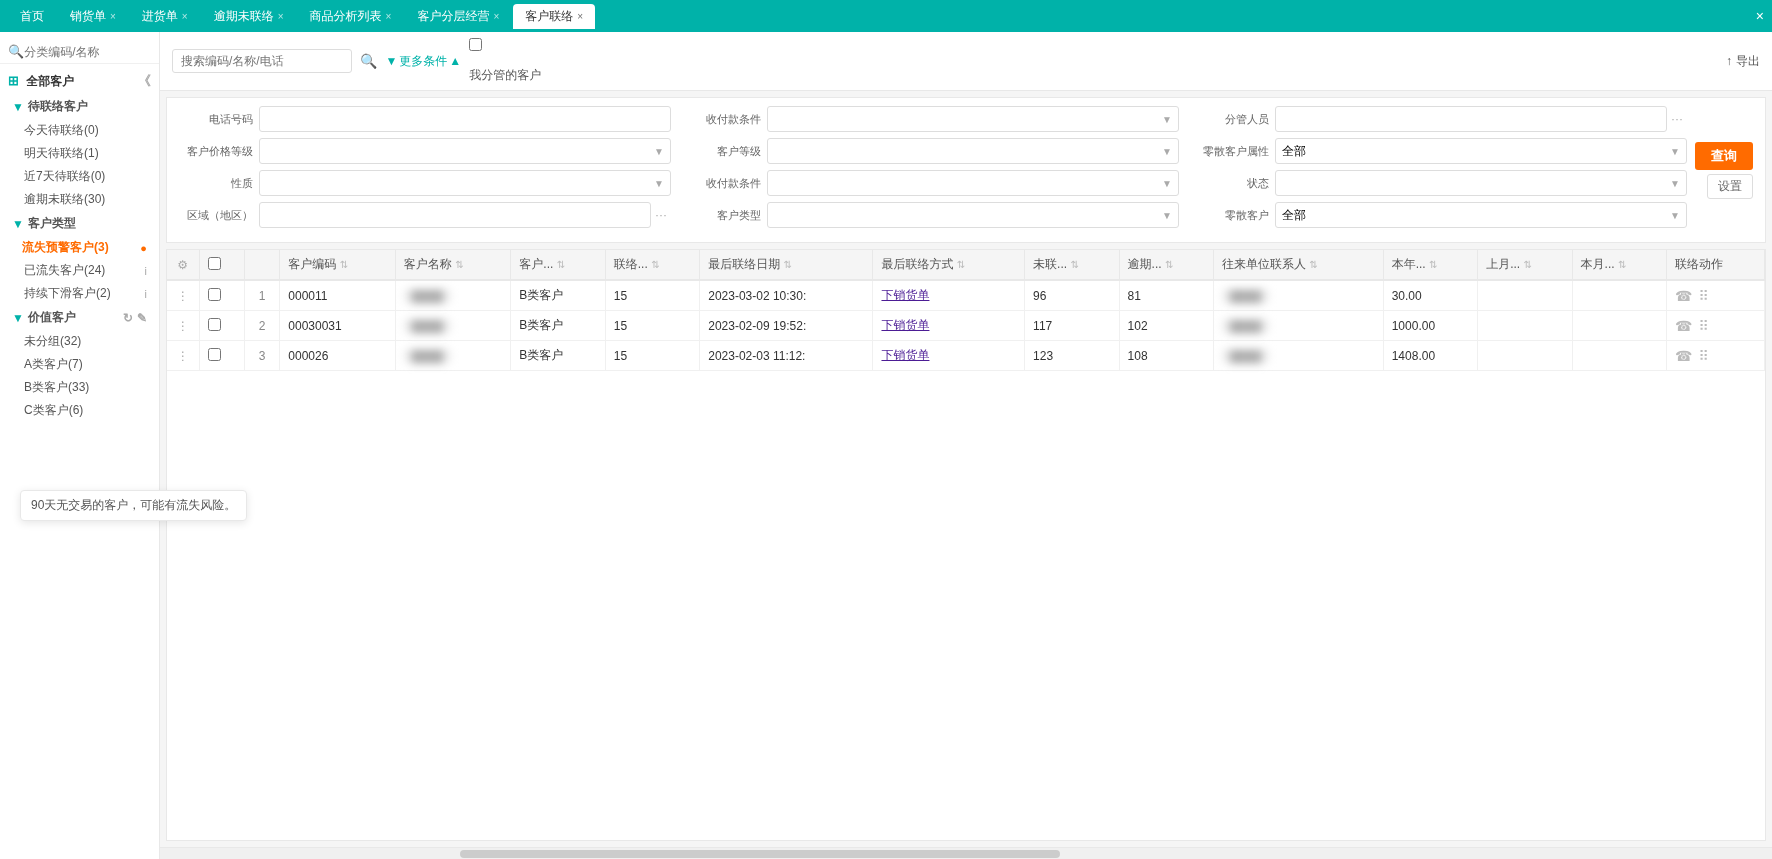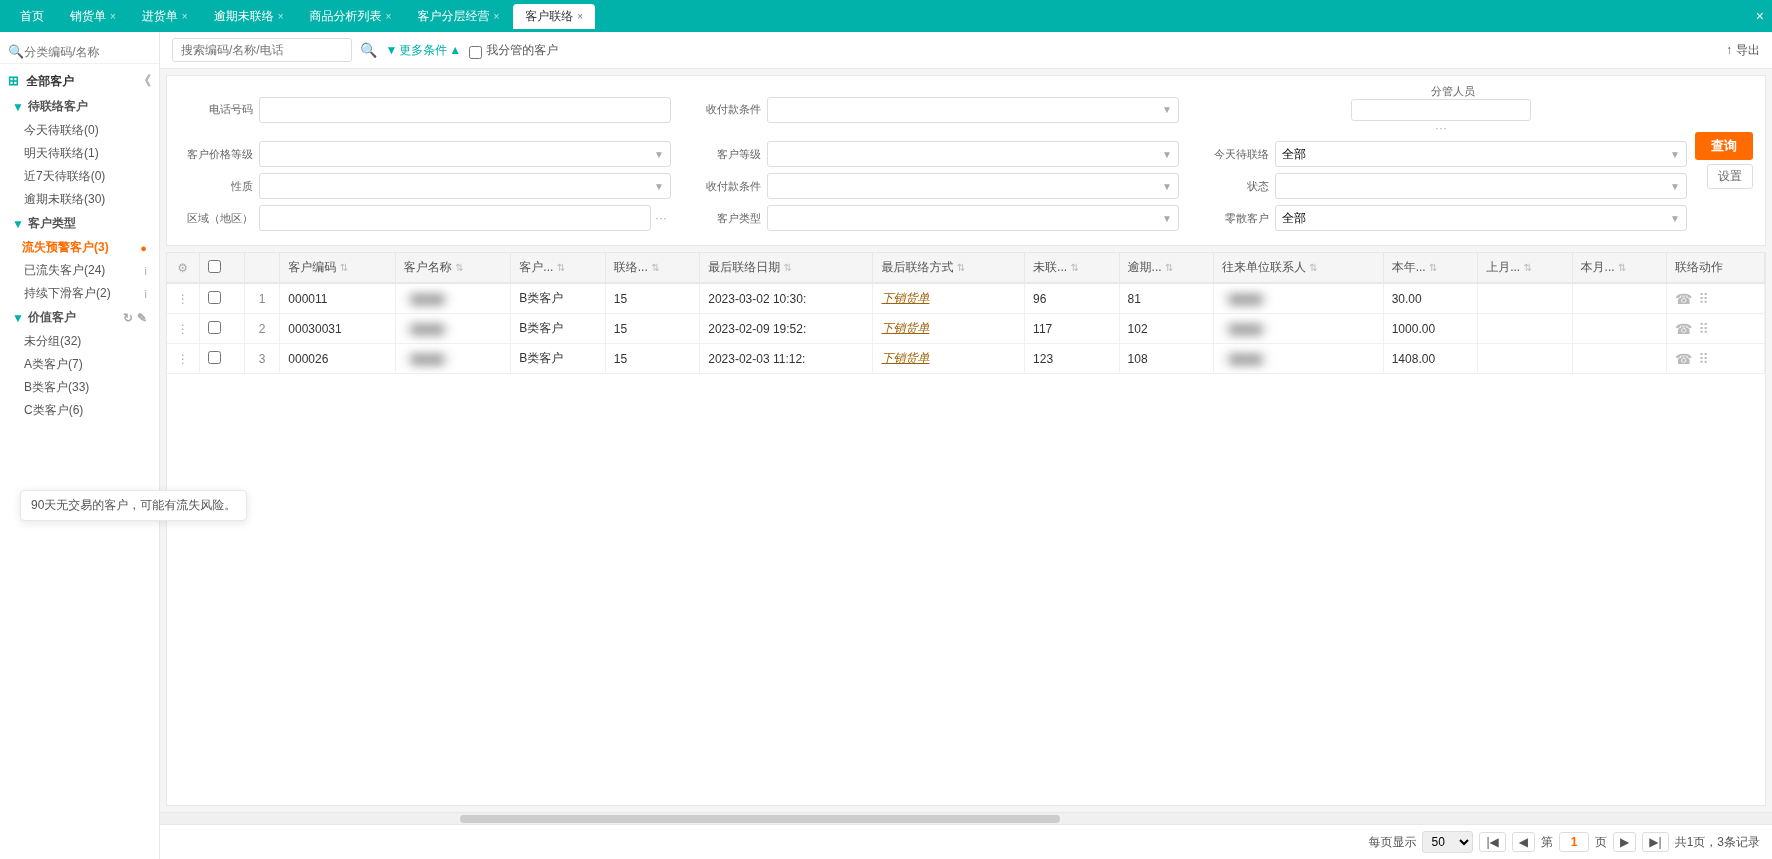--- a/index.html
+++ b/index.html
@@ -143,25 +143,26 @@
       align-items: center;
       gap: 2px;
       color: #00b2a9;
       cursor: pointer;
       font-size: 12px;
       border: none;
       background: none;
     }
     .my-customers-checkbox {
       display: flex;
-      align-items: flex-end;
-      gap: 4px;
+      align-items: flex-start;
+      gap: 16px;
       cursor: pointer;
       font-size: 12px;
       color: #555;
+      flex-direction: column;
     }
     .export-btn {
       margin-left: auto;
       display: flex;
       align-items: center;
       gap: 4px;
       color: #555;
       cursor: pointer;
       font-size: 12px;
       border: none;
@@ -280,21 +281,21 @@
     tbody tr {
       border-bottom: 1px solid #f0f0f0;
       background: #fff;
     }
     tbody td {
       padding: 6px 8px;
       color: #333;
       border-right: 1px solid #f0f0f0;
       white-space: nowrap;
     }
-    tbody td.link { color: #a16207; cursor: pointer; text-decoration: underline; font-style: italic; }
+    tbody td.link { color: #4c1d95; cursor: pointer; text-decoration: underline; }
     .gear-icon-cell {
       width: 32px;
       text-align: center;
       cursor: pointer;
       color: #aaa;
     }
     .row-number { color: #888; text-align: center; }
     .action-icons { display: flex; gap: 6px; align-items: center; }
     .action-icon { color: #bbb; cursor: pointer; font-size: 14px; }
     .blurred-text {
@@ -518,21 +519,21 @@
               <span class="filter-label">电话号码</span>
               <input class="filter-input" type="text" style="width: 220px;">
             </div>
             <div class="filter-cell" style="margin-left:16px;">
               <span class="filter-label">收付款条件</span>
               <div class="filter-select" style="width:220px;">
                 <span></span>
                 <span class="chevron">▼</span>
               </div>
             </div>
-            <div class="filter-cell" style="margin-left:16px;flex-direction:column;">
+            <div class="filter-cell" style="margin-left:16px;">
               <span class="filter-label">分管人员</span>
               <input class="filter-input" type="text" style="width: 180px;">
               <span class="filter-dots">···</span>
             </div>
           </div>
 
           <div class="filter-row">
             <div class="filter-cell">
               <span class="filter-label">客户价格等级</span>
               <div class="filter-select" style="width:220px;">
@@ -541,21 +542,21 @@
               </div>
             </div>
             <div class="filter-cell" style="margin-left:16px;">
               <span class="filter-label">客户等级</span>
               <div class="filter-select" style="width:220px;">
                 <span></span>
                 <span class="chevron">▼</span>
               </div>
             </div>
             <div class="filter-cell" style="margin-left:16px;">
-              <span class="filter-label">今天待联络</span>
+              <span class="filter-label">零散客户属性</span>
               <div class="filter-select" style="width:180px;">
                 <span>全部</span>
                 <span class="chevron">▼</span>
               </div>
             </div>
           </div>
 
           <div class="filter-row">
             <div class="filter-cell">
               <span class="filter-label">性质</span>
@@ -740,33 +741,18 @@
       </td>
     </tr>
           </tbody>
       </table>
     </div>
 
     <div class="scroll-track">
       <div class="scroll-thumb"></div>
     </div>
 
-    <div class="pagination-bar">
-      <span>每页显示</span>
-      <select>
-        <option>50</option>
-        <option>100</option>
-      </select>
-      <button class="pagination-btn">|◀</button>
-      <button class="pagination-btn">◀</button>
-      <span>第</span>
-      <input class="page-num-input" type="text" value="1" style="">
-      <span>页</span>
-      <button class="pagination-btn">▶</button>
-      <button class="pagination-btn">▶|</button>
-      <span>共1页，3条记录</span>
-    </div>
   </div>
 </div>
 
 <div class="tooltip-box">
   <span>90天无交易的客户，可能有流失风险。</span>
 </div>
 
 </body></html>

